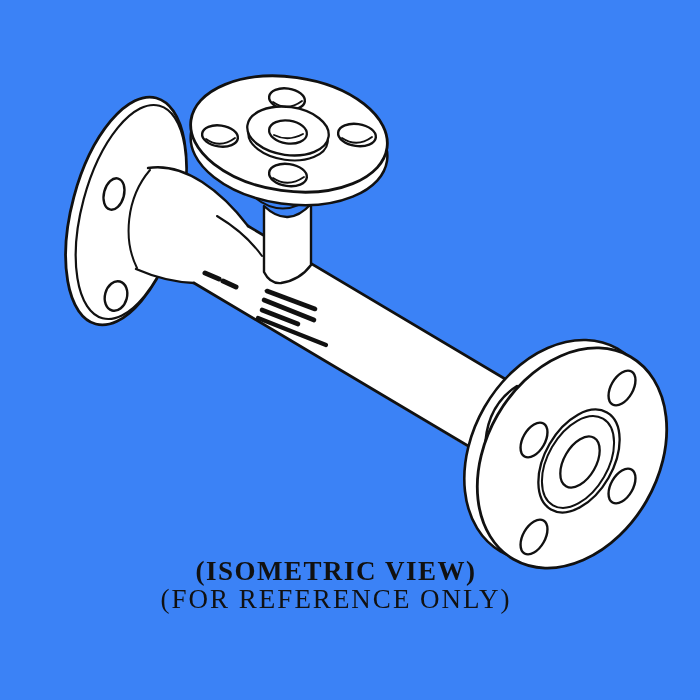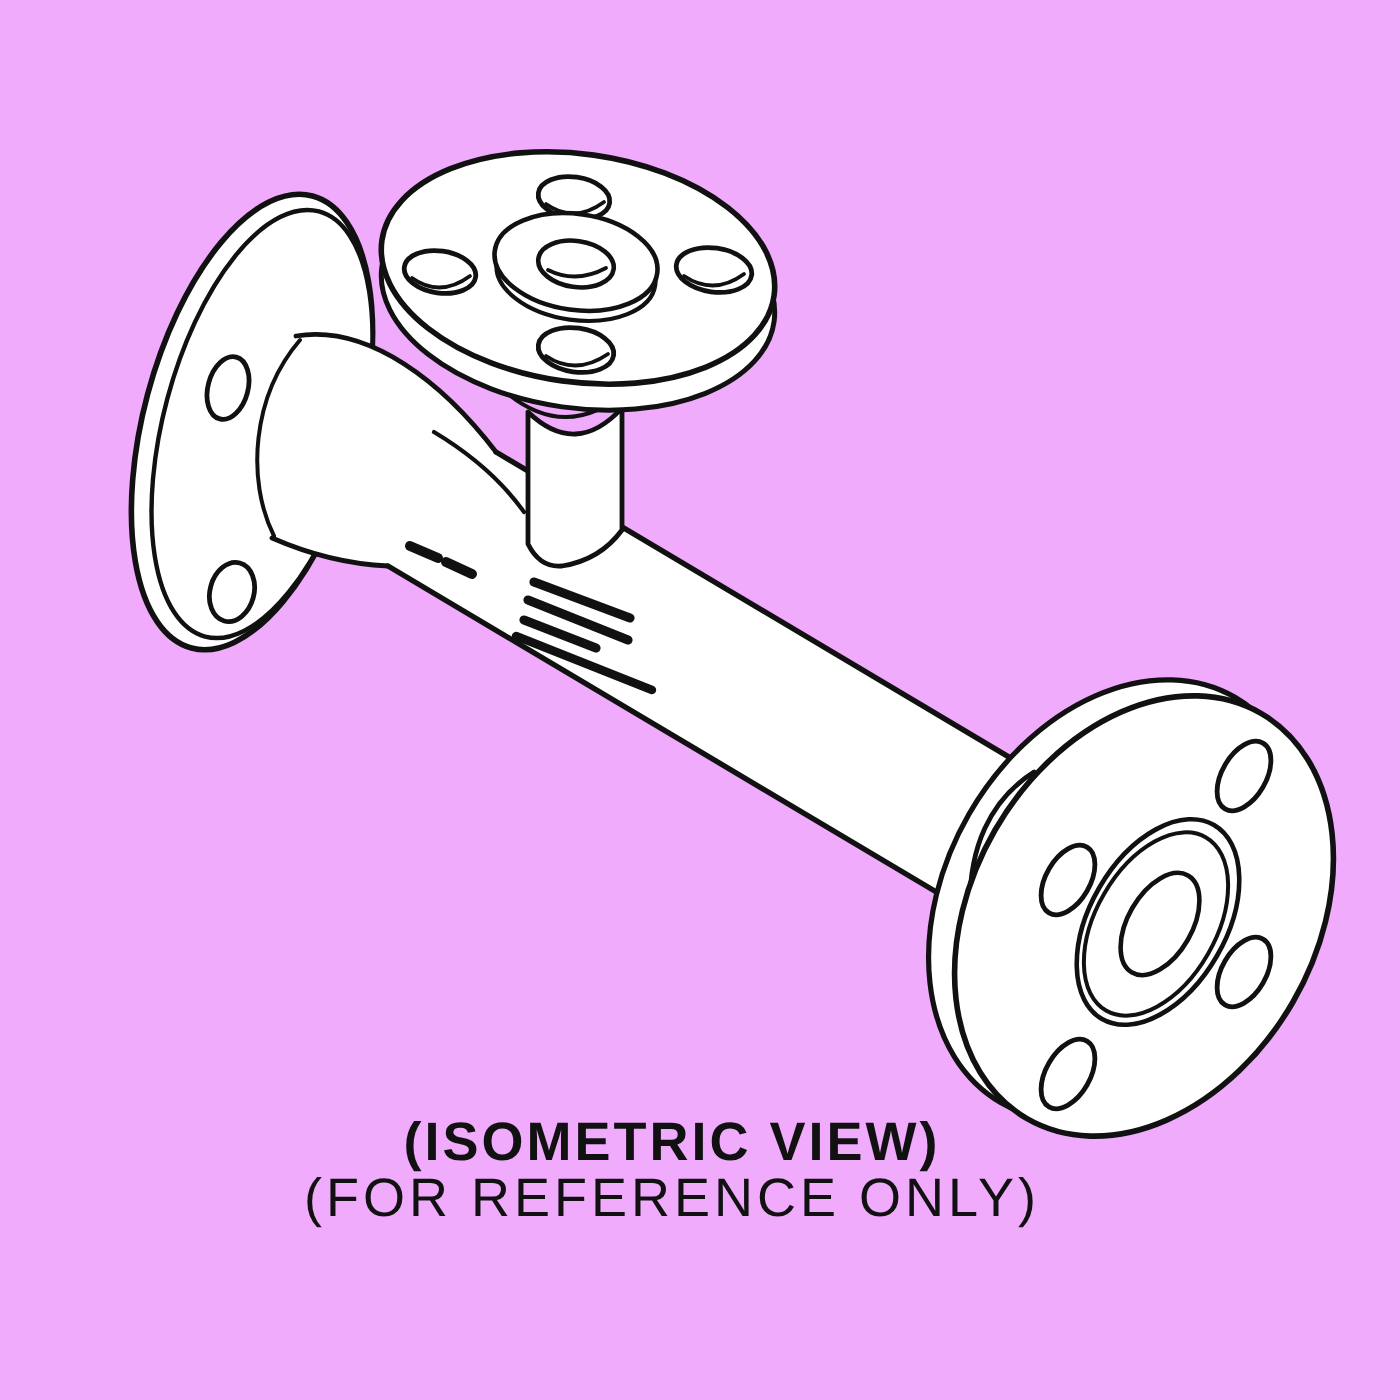--- a/index.html
+++ b/index.html
@@ -1,17 +1,17 @@
 <!DOCTYPE html>
 <html><head>
 <meta charset="utf-8">
 <style>
   html,body{margin:0;padding:0;background:#fff;}
-  .stage{position:relative;width:700px;height:700px;background:#f0abfc;overflow:hidden;
-         font-family:Liberation Sans, sans-serif;}
+  .stage{position:relative;width:700px;height:700px;background:#3b82f6;overflow:hidden;
+         font-family:Liberation Serif, serif;}
   .drawing-svg{position:absolute;left:0;top:0;}
   .caption{position:absolute;top:557px;left:0;width:700px;text-align:center;color:#111;}
   .caption-inner{transform:translateX(-14px);}
   .caption-title{font-size:27px;font-weight:bold;letter-spacing:1.5px;line-height:1.05;}
   .caption-subtitle{font-size:27px;font-weight:normal;letter-spacing:2px;line-height:1.05;}
 </style>
 </head>
 <body>
 
 <div class="stage">

